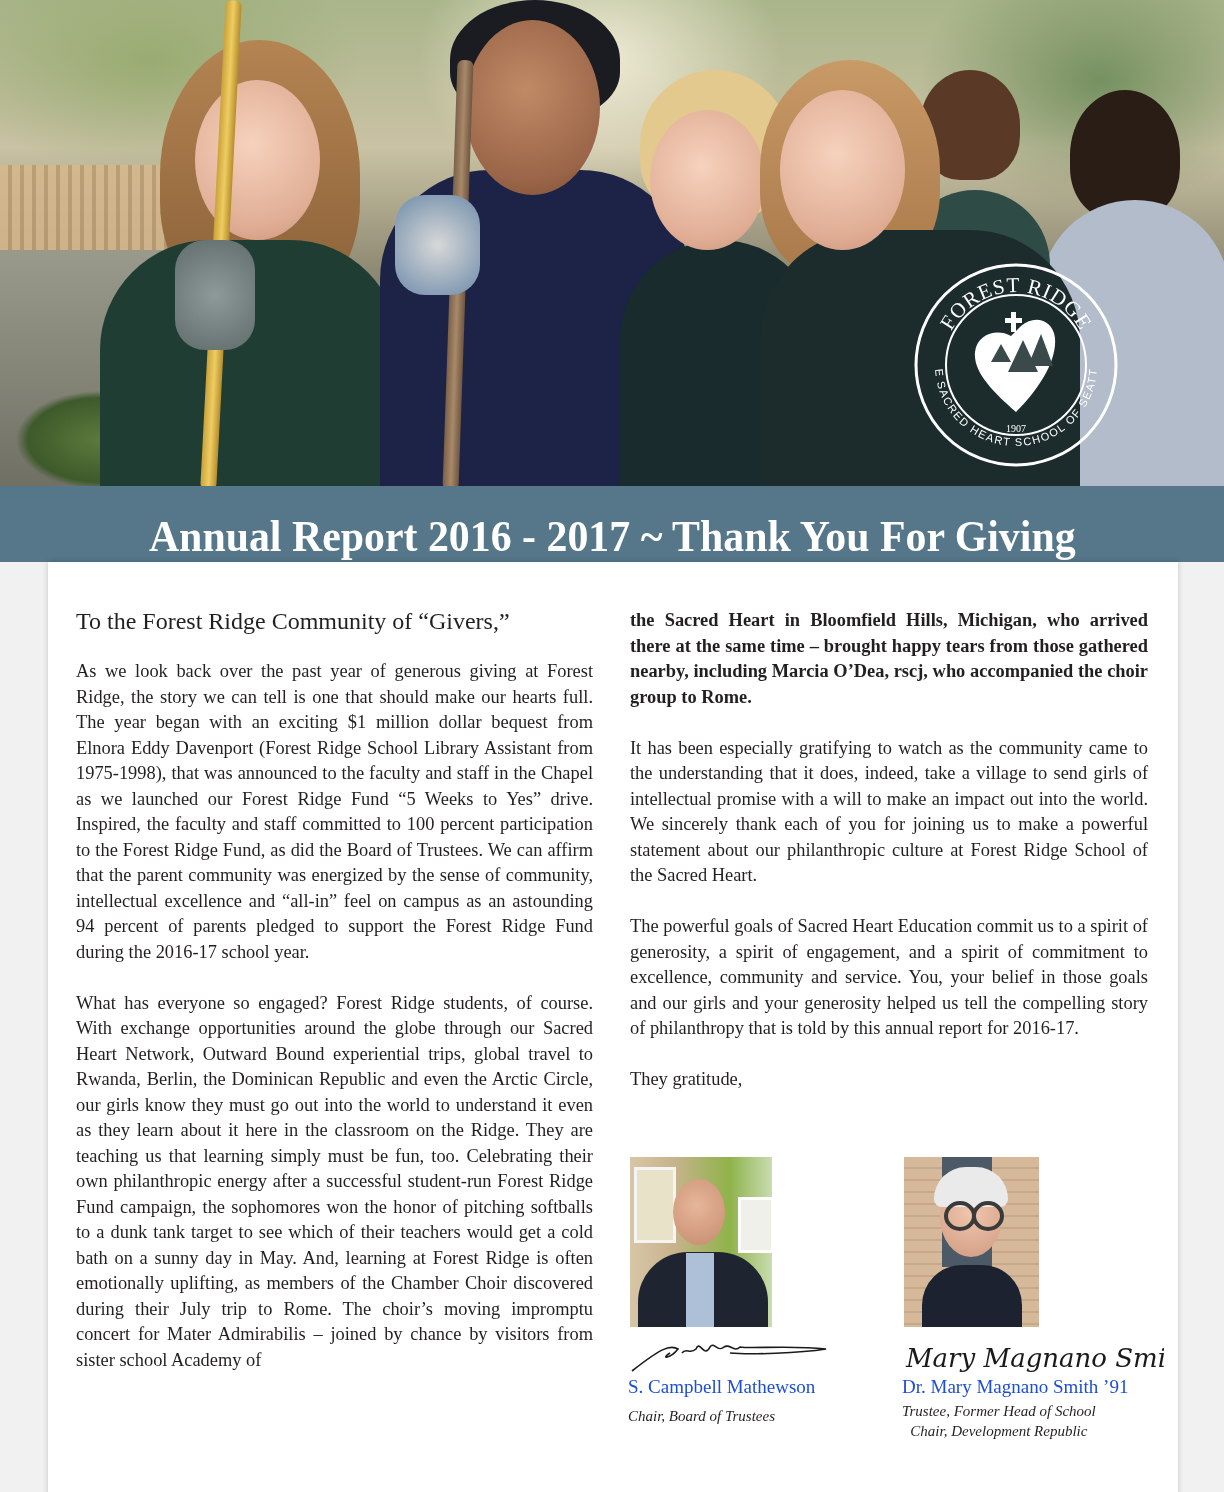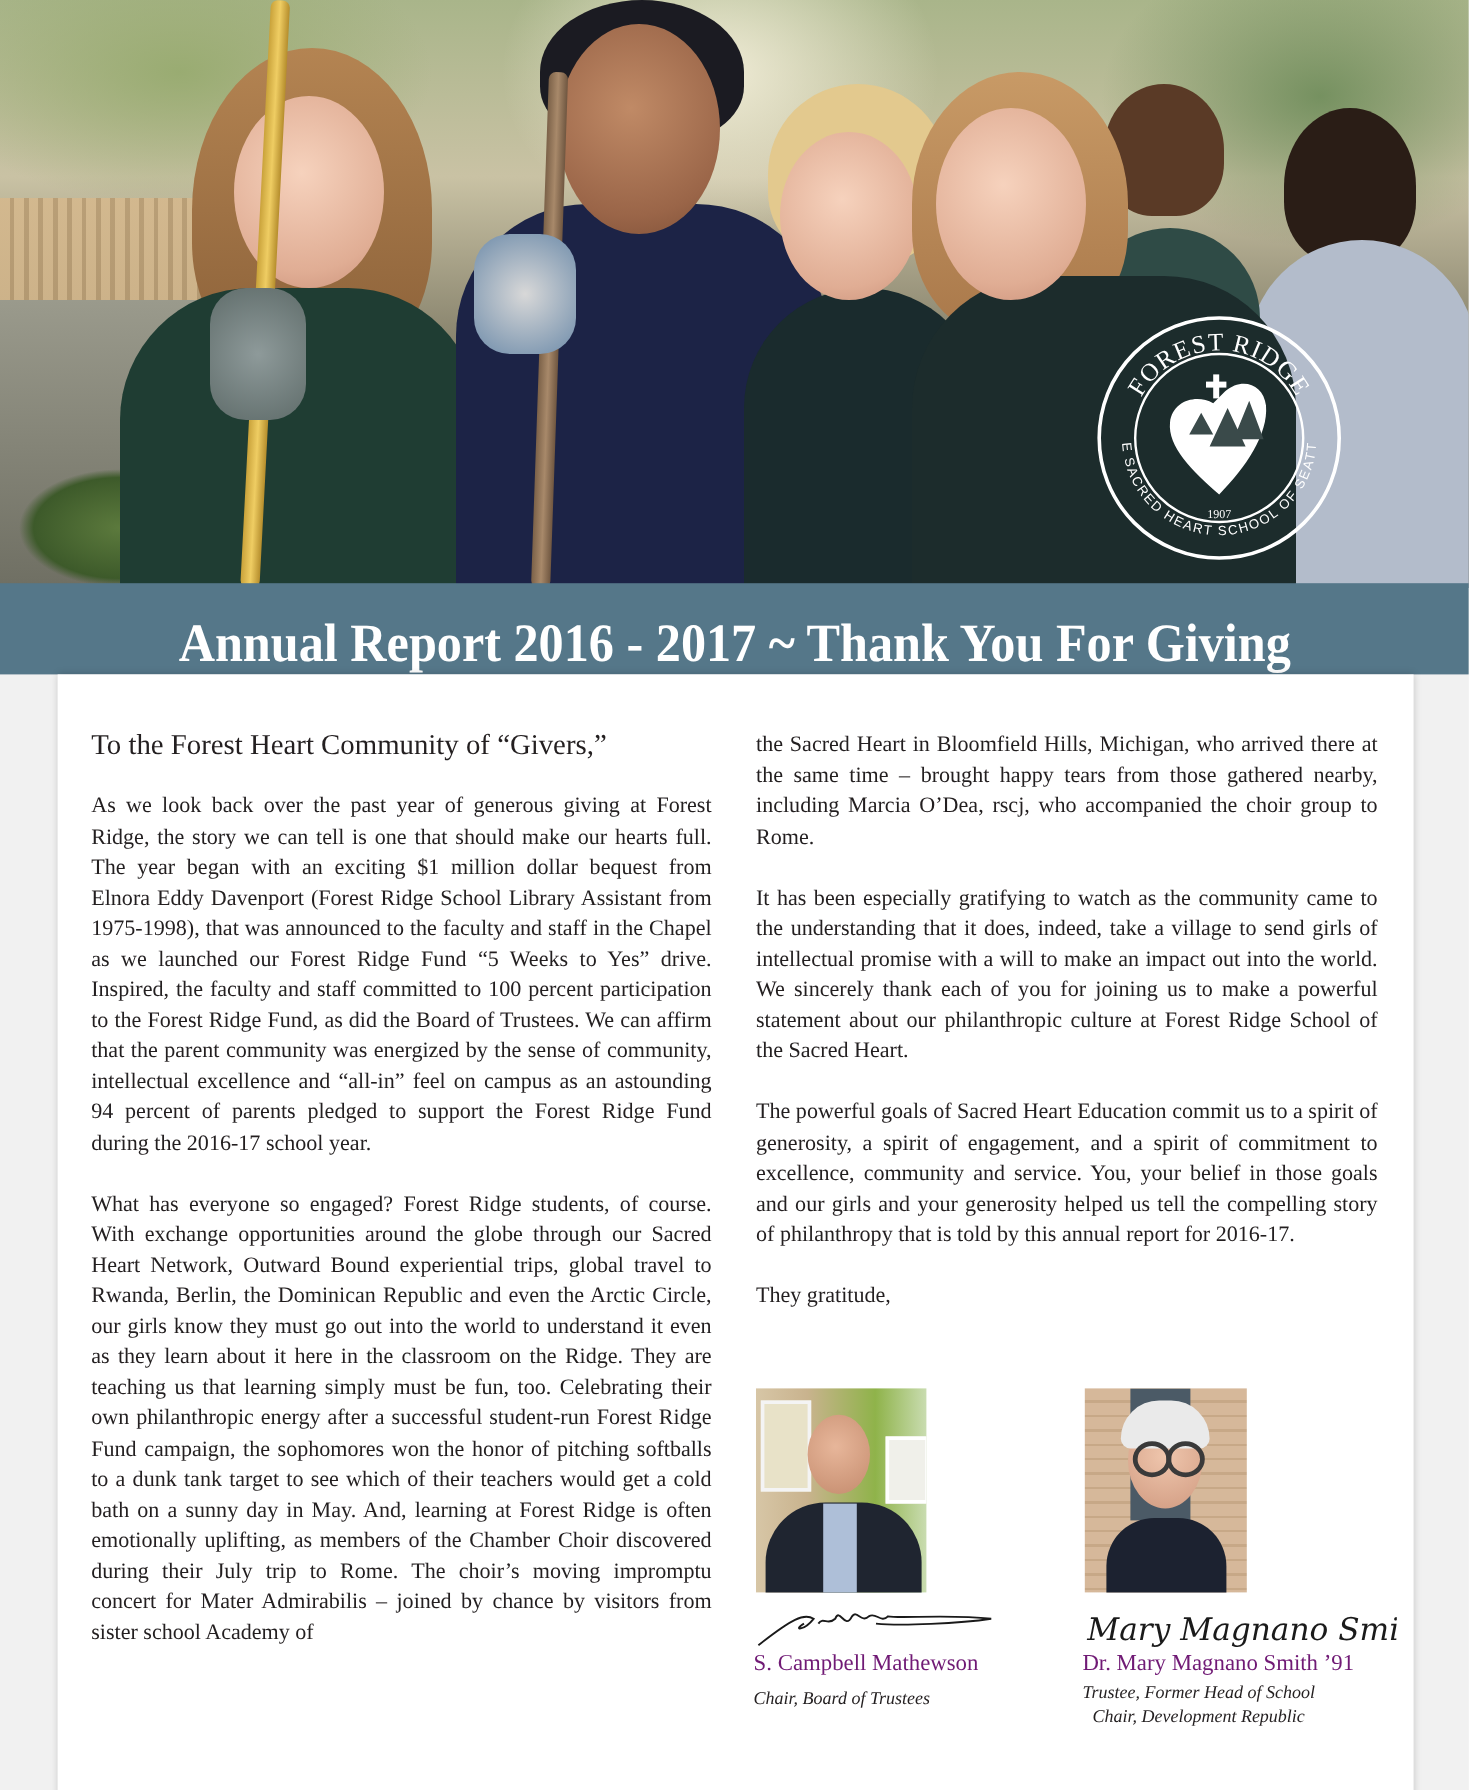--- a/index.html
+++ b/index.html
@@ -50,30 +50,30 @@
   .page {
     position:absolute; left:48px; top:562px; width:1130px; height:940px;
     background:#ffffff;
     box-shadow:0 0 6px rgba(0,0,0,0.18);
   }
   .col { position:absolute; top:0; color:#231f20; font-size:18.4px; line-height:25.5px; }
   .col-left { left:28px; width:517px; }
   .col-right { left:582px; width:518px; }
   .salutation { font-size:24px; line-height:30px; margin:44px 0 23px 0; font-weight:normal; }
   .para { text-align:justify; margin:0 0 25.5px 0; hyphens:auto; }
-  .col-right .para:first-child { margin-top:46px; }
+  .col-right .para:first-child { margin-top:46px;font-weight:bold; }
 
   .signers { position:absolute; top:595px; left:582px; width:540px; height:300px; }
   .signer { position:absolute; top:0; }
   .signer.s1 { left:0; }
   .signer.s2 { left:274px; }
   .photo { position:absolute; top:0; left:0; width:142px; height:170px; overflow:hidden; }
   .photo.p2 { width:135px; }
   .sig { position:absolute; top:172px; left:0; width:260px; height:48px; }
-  .signer-name { position:absolute; top:219px; left:-2px; white-space:nowrap; font-size:19px; color:#701a75; }
+  .signer-name { position:absolute; top:219px; left:-2px; white-space:nowrap; font-size:19px; color:#1d4ed8; }
   .signer-role { position:absolute; left:-2px; white-space:nowrap; font-size:15px; font-style:italic; color:#231f20; line-height:20px;text-align:center; }
   .s1 .signer-role { top:249px; }
   .s2 .signer-role { top:244px; }
 </style>
 </head>
 <body>
 
 <div class="hero">
   <div class="fence"></div>
   <div class="ground"></div>
@@ -137,21 +137,21 @@
   </svg>
 </div>
 
 <div class="banner">
   <div class="banner-title">Annual Report 2016 - 2017 ~ Thank You For Giving</div>
 </div>
 
 <div class="page">
 
   <div class="col col-left">
-    <div class="salutation">To the Forest Heart Community of “Givers,”</div>
+    <div class="salutation">To the Forest Ridge Community of “Givers,”</div>
     <p class="para">As we look back over the past year of generous giving at Forest Ridge, the story we can tell is one that should make our hearts full. The year began with an exciting $1 million dollar bequest from Elnora Eddy Davenport (Forest Ridge School Library Assistant from 1975-1998), that was announced to the faculty and staff in the Chapel as we launched our Forest Ridge Fund “5 Weeks to Yes” drive. Inspired, the faculty and staff committed to 100 percent participation to the Forest Ridge Fund, as did the Board of Trustees. We can affirm that the parent community was energized by the sense of community, intellectual excellence and “all-in” feel on campus as an astounding 94 percent of parents pledged to support the Forest Ridge Fund during the 2016-17 school year.</p>
     <p class="para">What has everyone so engaged? Forest Ridge students, of course. With exchange opportunities around the globe through our Sacred Heart Network, Outward Bound experiential trips, global travel to Rwanda, Berlin, the Dominican Republic and even the Arctic Circle, our girls know they must go out into the world to understand it even as they learn about it here in the classroom on the Ridge. They are teaching us that learning simply must be fun, too. Celebrating their own philanthropic energy after a successful student-run Forest Ridge Fund campaign, the sophomores won the honor of pitching softballs to a dunk tank target to see which of their teachers would get a cold bath on a sunny day in May. And, learning at Forest Ridge is often emotionally uplifting, as members of the Chamber Choir discovered during their July trip to Rome. The choir’s moving impromptu concert for Mater Admirabilis – joined by chance by visitors from sister school Academy of</p>
   </div>
 
   <div class="col col-right">
     <p class="para">the Sacred Heart in Bloomfield Hills, Michigan, who arrived there at the same time – brought happy tears from those gathered nearby, including Marcia O’Dea, rscj, who accompanied the choir group to Rome.</p>
     <p class="para">It has been especially gratifying to watch as the community came to the understanding that it does, indeed, take a village to send girls of intellectual promise with a will to make an impact out into the world. We sincerely thank each of you for joining us to make a powerful statement about our philanthropic culture at Forest Ridge School of the Sacred Heart.</p>
     <p class="para">The powerful goals of Sacred Heart Education commit us to a spirit of generosity, a spirit of engagement, and a spirit of commitment to excellence, community and service. You, your belief in those goals and our girls and your generosity helped us tell the compelling story of philanthropy that is told by this annual report for 2016-17.</p>
     <p class="para">They gratitude,</p>
   </div>

